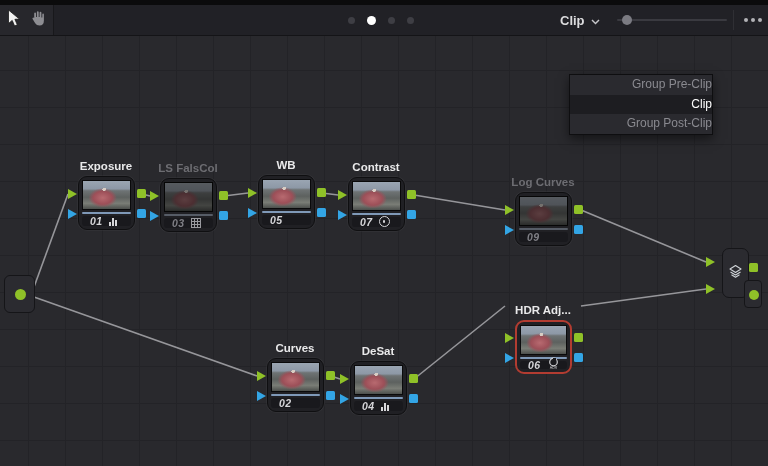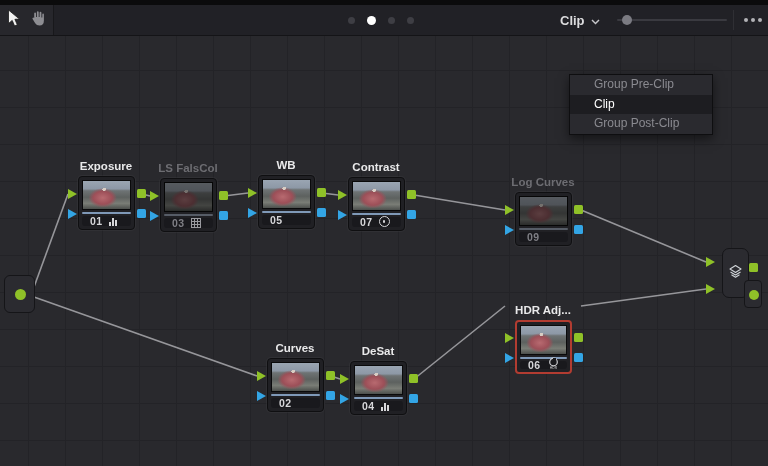--- a/index.html
+++ b/index.html
@@ -35,21 +35,21 @@
                            linear-gradient(90deg,#232327 1px,transparent 1px);
           background-size:37px 37px;background-position:28px 34px;}
   #wires{position:absolute;left:0;top:0;width:768px;height:430px;}
 
   
   .node{position:absolute;width:51px;height:54px;}
   .n-label{position:absolute;left:-32px;top:-16px;width:120px;text-align:center;
            font-size:11.5px;font-weight:bold;color:#e9e9ea;white-space:nowrap;}
   .node.disabled .n-label{color:#6d6d72;}
   .n-box{position:absolute;left:0;top:0;width:57px;height:54px;background:#202024;
-         border:1px solid #0f0f11;border-radius:4px;box-shadow:0 0 0 1px rgba(70,70,76,.25);}
+         border:1px solid #0f0f11;border-radius:9px;box-shadow:0 0 0 1px rgba(70,70,76,.25);font-style:italic;}
   .node.selected .n-box{border:2px solid var(--red);box-shadow:none;}
   .thumb{position:absolute;left:3px;top:3px;right:3px;height:30px;border:1px solid #0a0a0b;
          background:
            radial-gradient(circle 3px at 45% 30%,#d8cdc4 0 55%,rgba(0,0,0,0) 60%),
            radial-gradient(ellipse 42% 48% at 42% 60%,#b86a70 0%,#9c4f58 48%,rgba(0,0,0,0) 72%),
            linear-gradient(180deg,#9aa5b2 0%,#8d98a6 28%,#6e7374 35%,#5d615f 58%,#7a7d76 80%,#4c4f4c 100%);}
   .node.disabled .thumb{filter:brightness(.55) saturate(.7);}
   .cache-line{position:absolute;left:3px;right:3px;top:35px;height:2px;background:var(--cache);border-radius:1px;}
   .node.disabled .cache-line{background:#565c66;}
   .strip{position:absolute;left:3px;right:3px;top:39px;bottom:3px;background:#19191d;border-radius:3px;
@@ -85,21 +85,21 @@
   .out-socket{left:744px;top:244px;width:18px;height:28px;border-radius:4px;}
   .gdot{position:absolute;border-radius:50%;background:var(--green);}
   .src-socket .gdot{left:10px;top:13px;width:11px;height:11px;}
   .out-socket .gdot{left:4px;top:9px;width:10px;height:10px;}
   .mix-in1{left:706px;top:221px;} .mix-in2{left:706px;top:248px;}
   .mix-out{left:749px;top:227px;}
 
   
   .menu{position:absolute;left:569px;top:38px;width:144px;background:#2a2a2f;
         border:1px solid #0e0e10;box-shadow:0 4px 10px rgba(0,0,0,.5);z-index:20;}
-  .menu-item{height:19.7px;line-height:19.7px;padding-left:24px;font-size:12px;color:#8a8a90;cursor:pointer;}
+  .menu-item{height:19.7px;line-height:19.7px;padding-left:24px;font-size:12px;color:#8a8a90;cursor:pointer;text-align:right;}
   .menu-item.selected{background:#1d1d21;color:#ffffff;}
 </style>
 </head>
 <body>
 
 <div class="toolbar">
   <div class="tools-seg">
     <button class="tool-btn pointer">
       <span>
         <svg width="15" height="19" viewBox="0 0 15 19">

